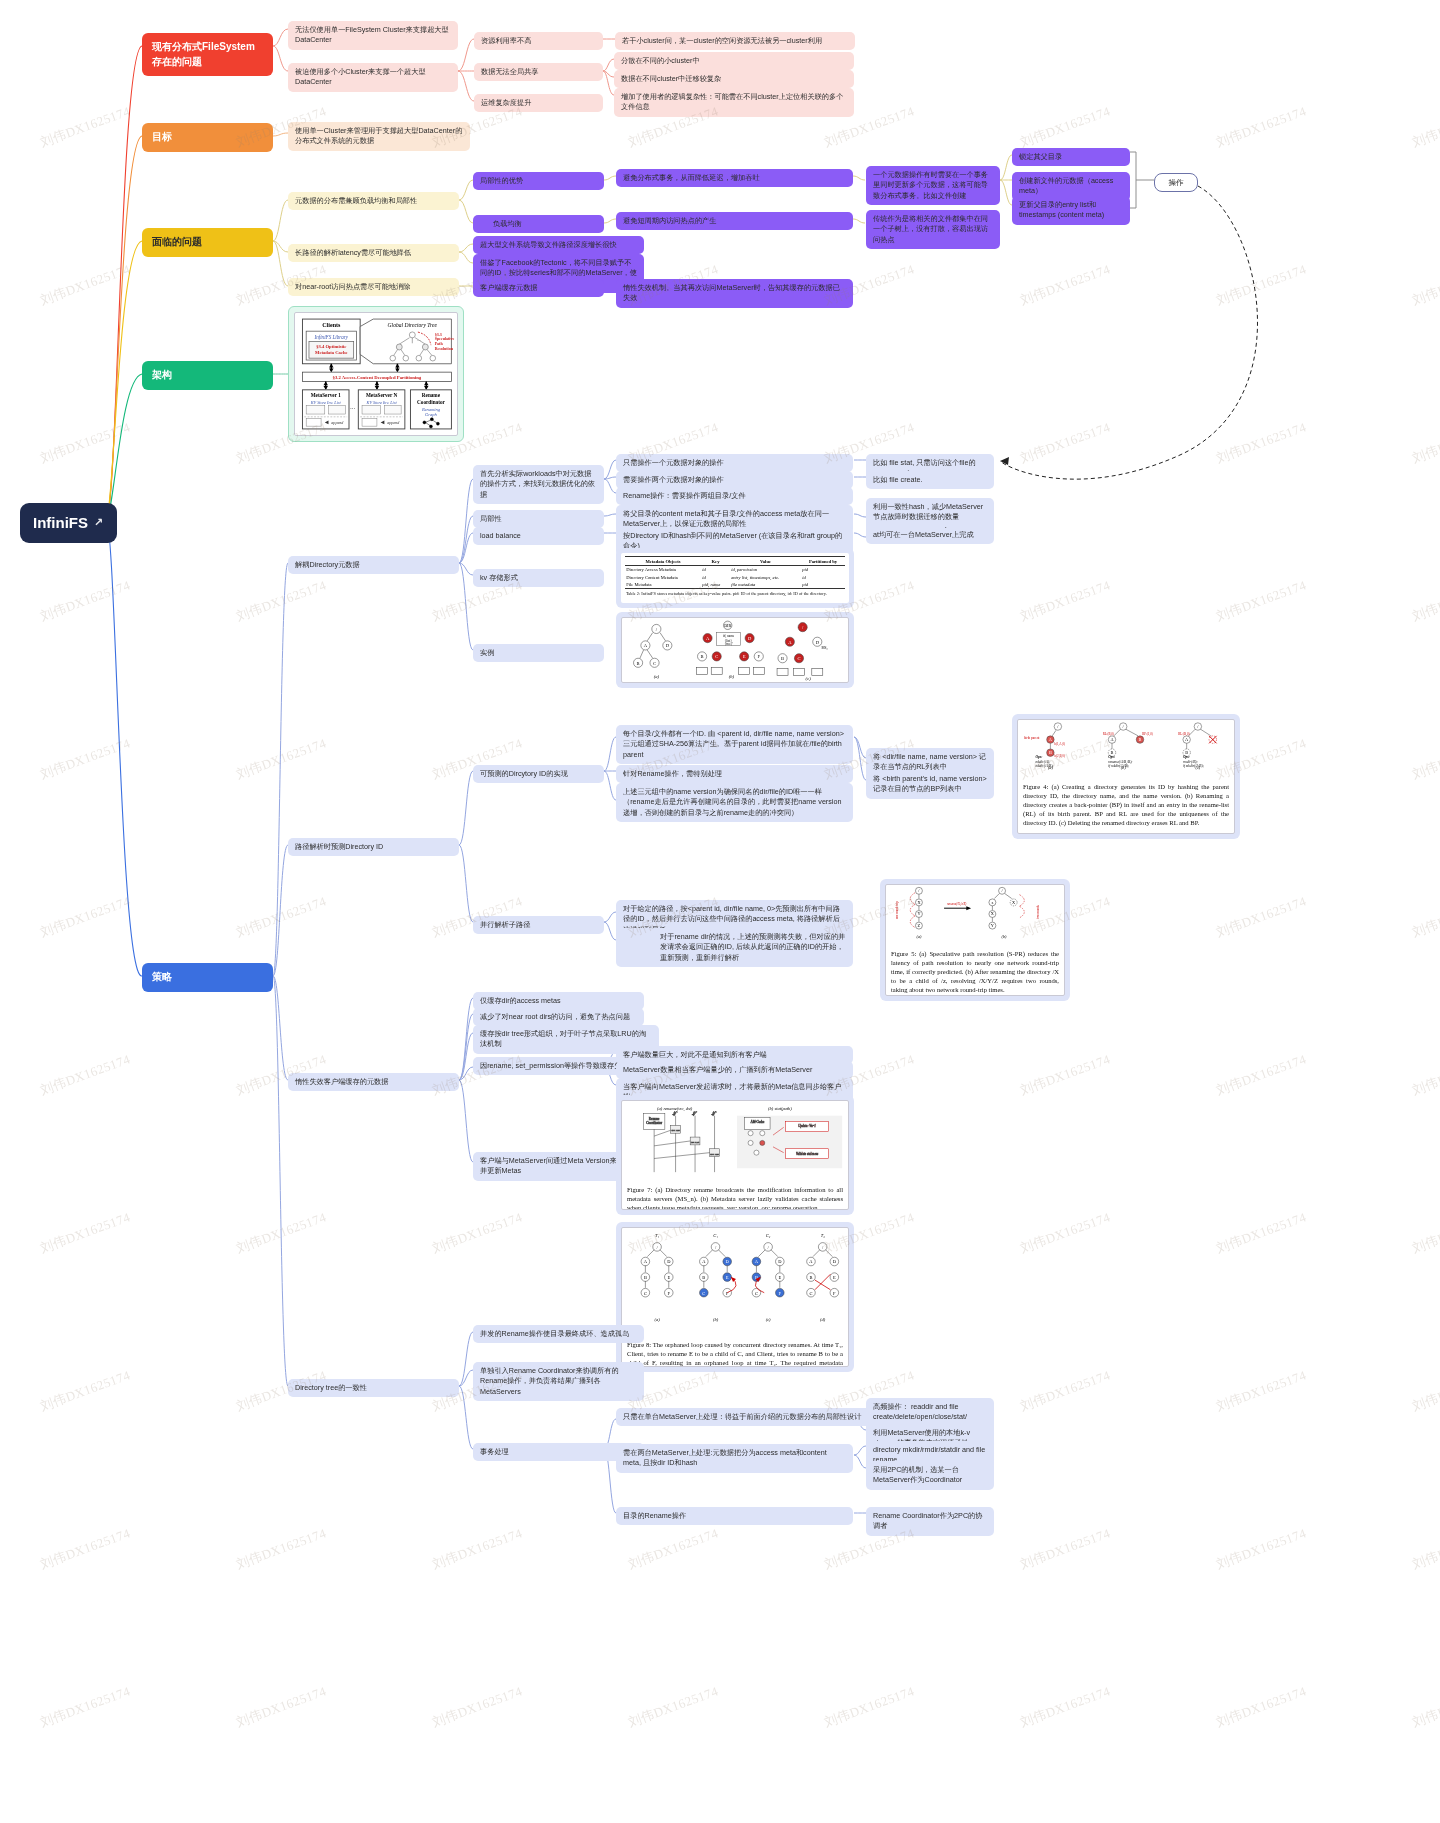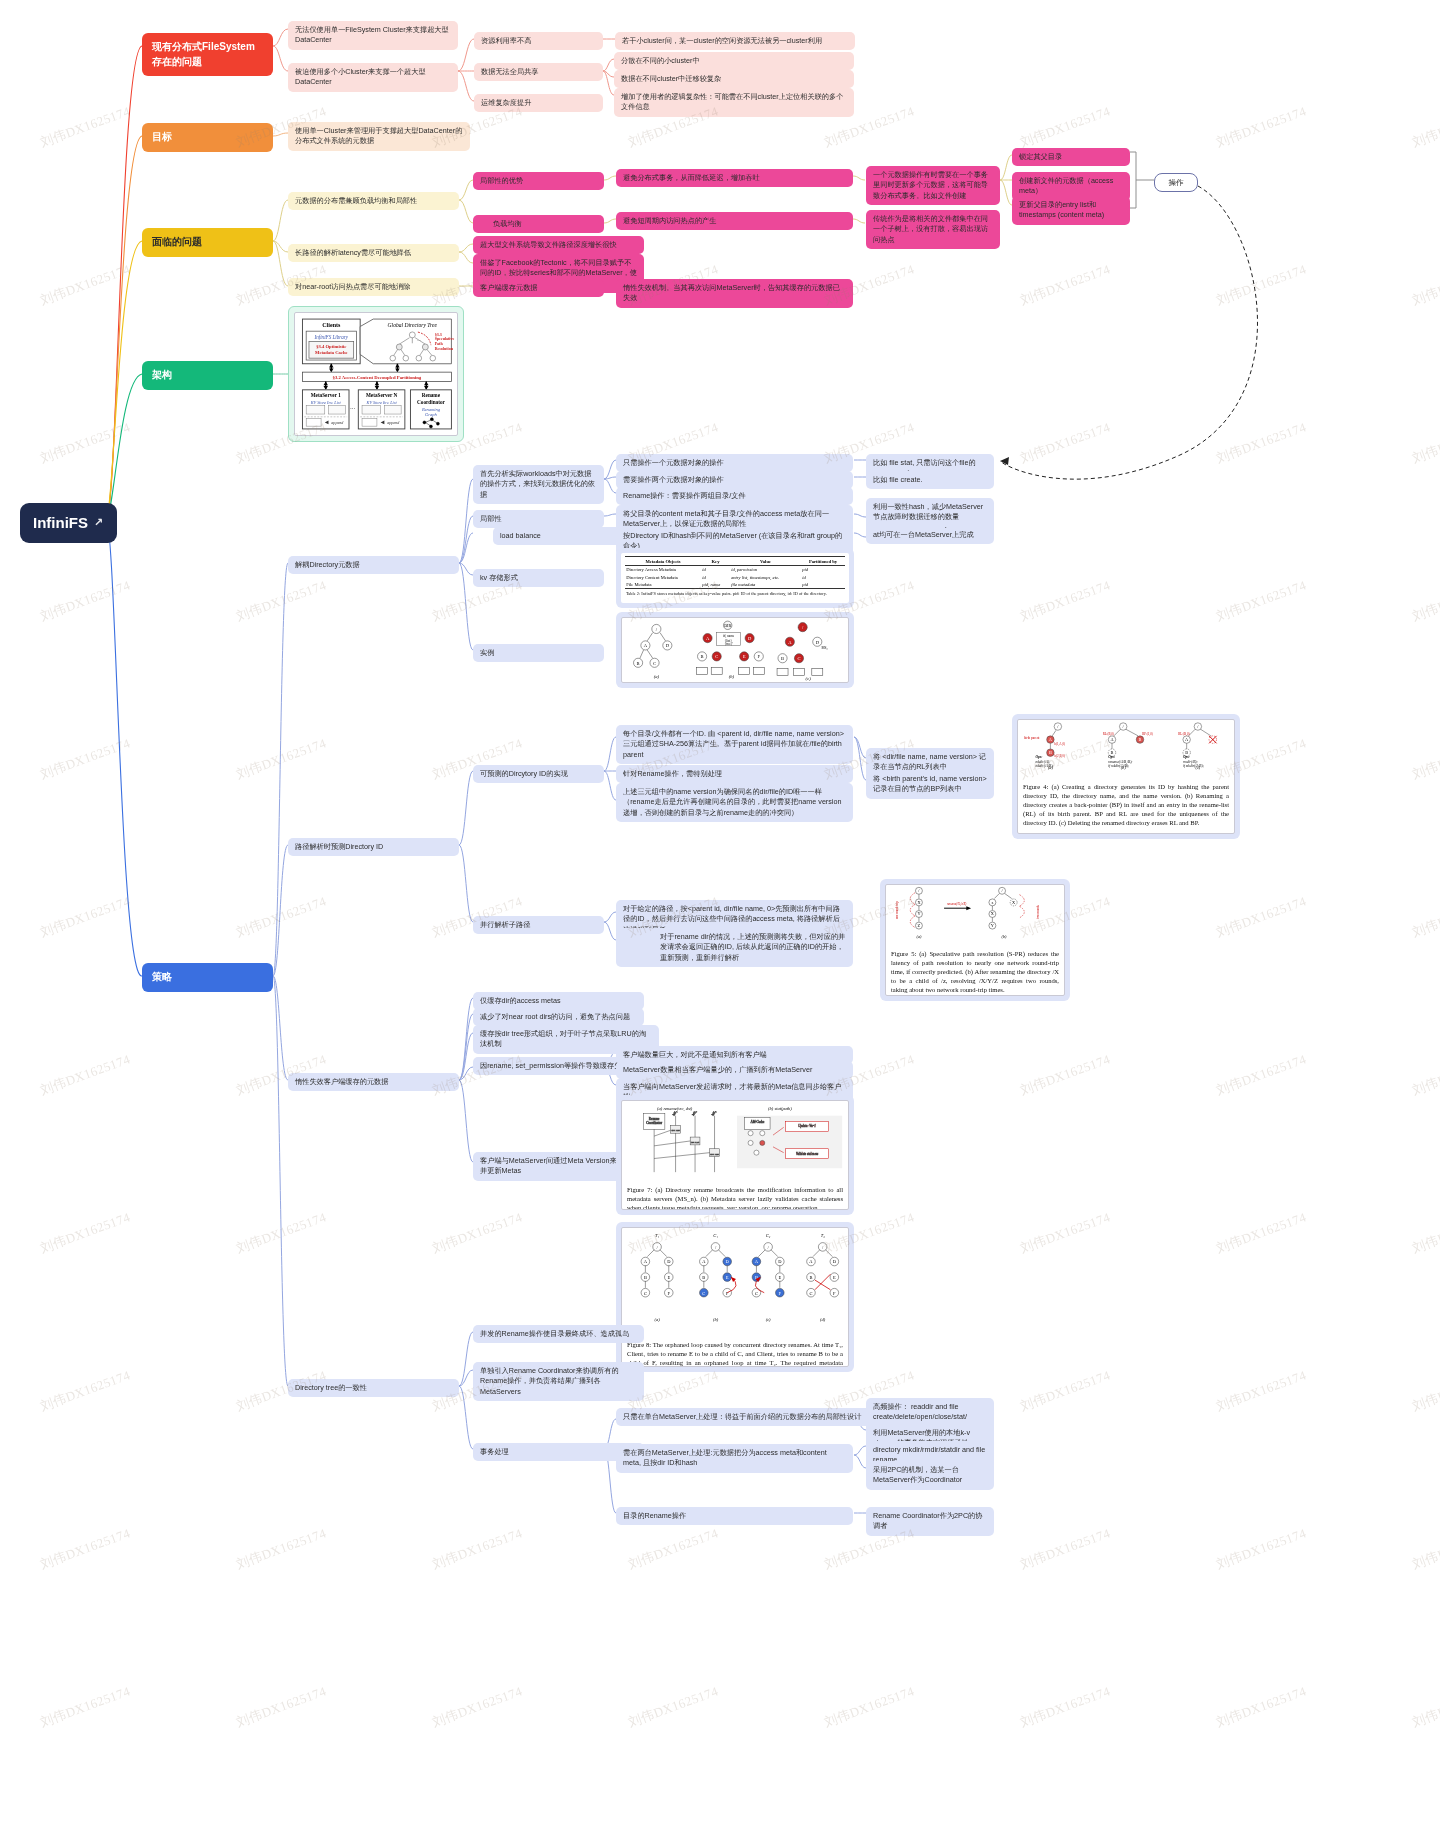--- a/index.html
+++ b/index.html
@@ -69,21 +69,21 @@
   }
   .l1.red    { background: #f0402f; }
   .l1.orange { background: #f18f3b; }
   .l1.yellow { background: #efc117; color:#2b2b2b; }
   .l1.green  { background: #14b87a; }
   .l1.blue   { background: #3a6fe0; }
 
   .n-red    { background: #fbdfdc; }
   .n-orange { background: #fbe7d6; }
   .n-yellow { background: #fbf3d2; }
-  .n-yellow2{ background: #ec4899; }
+  .n-yellow2{ background: #8b5cf6; }
   .n-blue   { background: #dde3f8; }
   .n-white  { background: #ffffff; border: 1px solid #6b72a8; border-radius: 8px;
               font-size: 7.6px; padding: 3px 8px; text-align:center; }
 
   .img-node {
     position: absolute;
     z-index: 10;
     border-radius: 6px;
     padding: 5px;
     display: flex;
@@ -386,21 +386,21 @@
     </div>
   </div>
 
   <div class="node n-blue" style="left:288px; top:556px; width:171px;">解耦Directory元数据</div>
   <div class="node n-blue" style="left:288px; top:838px; width:171px;">路径解析时预测Directory ID</div>
   <div class="node n-blue" style="left:288px; top:1073px; width:171px;">惰性失效客户端缓存的元数据</div>
   <div class="node n-blue" style="left:288px; top:1379px; width:171px;">Directory tree的一致性</div>
 
   <div class="node n-blue" style="left:473px; top:465px; width:131px;">首先分析实际workloads中对元数据的操作方式，来找到元数据优化的依据</div>
   <div class="node n-blue" style="left:473px; top:510px; width:131px;">局部性</div>
-  <div class="node n-blue" style="left:473px; top:527px; width:131px;margin-left:20px;">load balance</div>
+  <div class="node n-blue" style="left:473px; top:527px; width:131px;">load balance</div>
   <div class="node n-blue" style="left:473px; top:569px; width:131px;">kv 存储形式</div>
   <div class="node n-blue" style="left:473px; top:644px; width:131px;">实例</div>
 
   <div class="node n-blue" style="left:616px; top:454px; width:237px;">只需操作一个元数据对象的操作</div>
   <div class="node n-blue" style="left:616px; top:471px; width:237px;">需要操作两个元数据对象的操作</div>
   <div class="node n-blue" style="left:616px; top:487px; width:237px;">Rename操作：需要操作两组目录/文件</div>
   <div class="node n-blue" style="left:616px; top:505px; width:237px;">将父目录的content meta和其子目录/文件的access meta放在同一MetaServer上，以保证元数据的局部性</div>
   <div class="node n-blue" style="left:616px; top:527px; width:237px;">按Directory ID和hash到不同的MetaServer (在该目录名和raft group的命令)</div>
 
   <div class="node n-blue" style="left:866px; top:454px; width:128px;">比如 file stat, 只需访问这个file的access meta</div>

